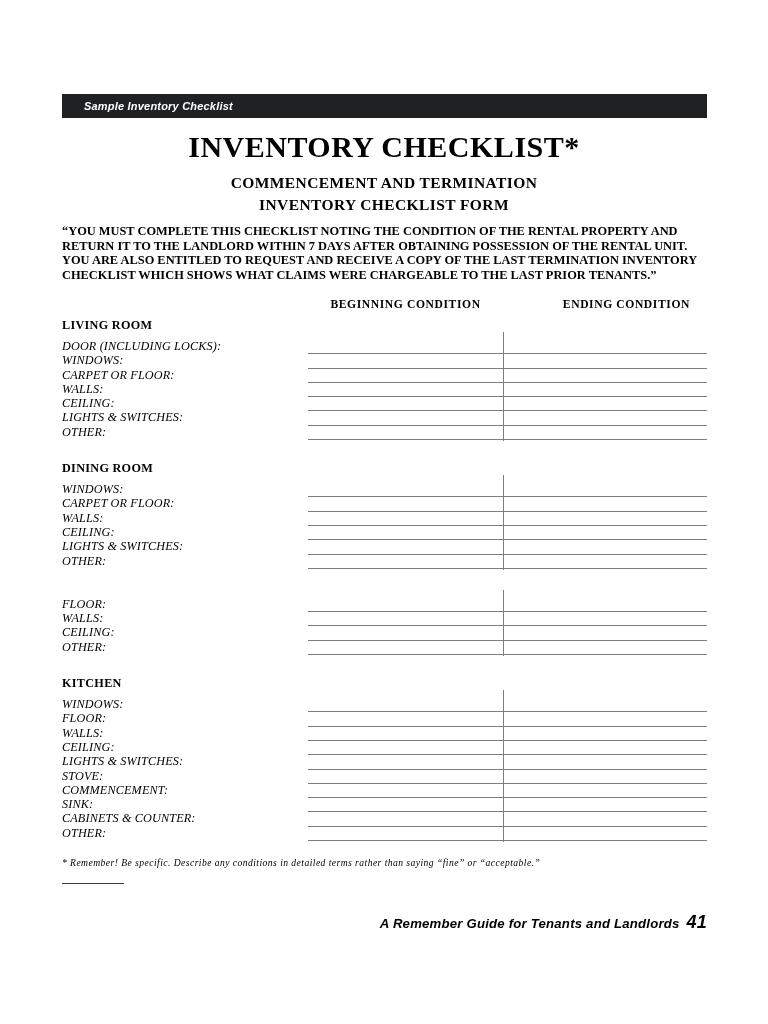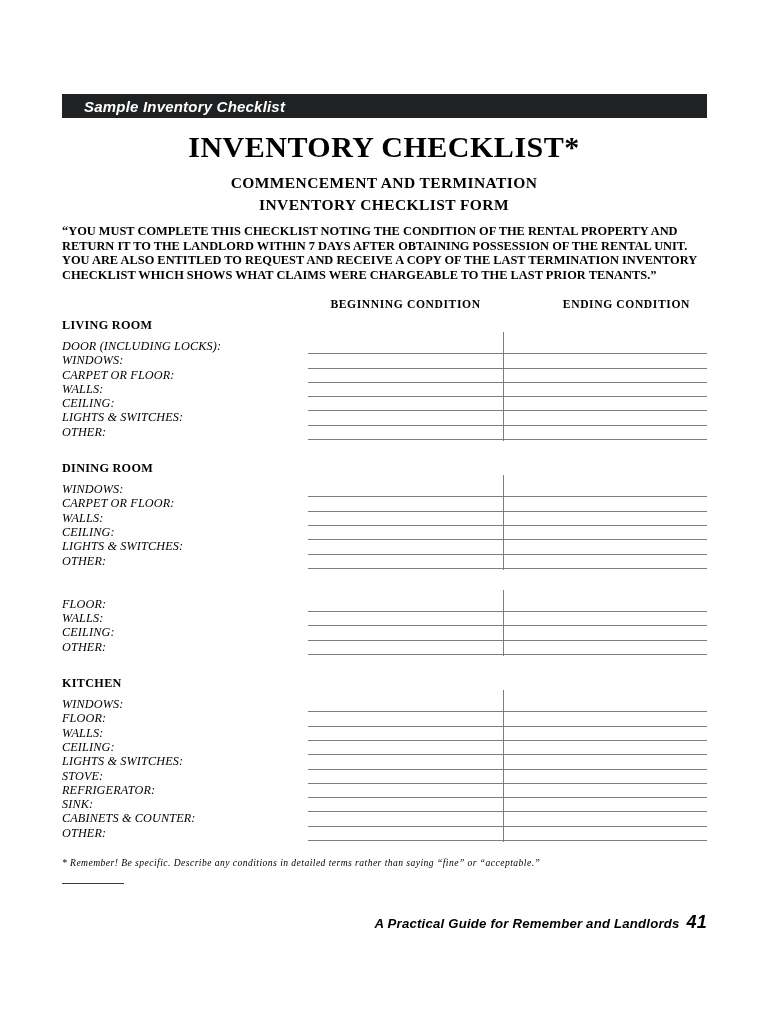--- a/index.html
+++ b/index.html
@@ -37,21 +37,21 @@
   }
   .header-bar-text {
     position: absolute;
     left: 22px;
     top: 50%;
     transform: translateY(-50%);
     color: #ffffff;
     font-family: "Liberation Sans Narrow", "Liberation Sans", sans-serif;
     font-weight: bold;
     font-style: italic;
-    font-size: 15px;
+    font-size: 11px;
     letter-spacing: 0.2px;
     white-space: nowrap;
   }
 
   
   .title-main {
     position: absolute;
     left: 0;
     top: 131px;
     width: 768px;
@@ -333,21 +333,21 @@
           </div>
           <div class="row">
             <span class="row-label">LIGHTS &amp; SWITCHES:</span>
             <span class="row-line"></span>
           </div>
           <div class="row">
             <span class="row-label">STOVE:</span>
             <span class="row-line"></span>
           </div>
           <div class="row">
-            <span class="row-label">REFRIGERATOR:</span>
+            <span class="row-label">COMMENCEMENT:</span>
             <span class="row-line"></span>
           </div>
           <div class="row">
             <span class="row-label">SINK:</span>
             <span class="row-line"></span>
           </div>
           <div class="row">
             <span class="row-label">CABINETS &amp; COUNTER:</span>
             <span class="row-line"></span>
           </div>
@@ -356,16 +356,16 @@
             <span class="row-line"></span>
           </div>
         </div>
       </div>
     </div>
 
   <div class="footnote-rule"></div>
   <div class="footnote">* Remember! Be specific. Describe any conditions in detailed terms rather than saying “fine” or “acceptable.”</div>
 
   <div class="footer">
-    <span class="footer-text">A Practical Guide for Remember and Landlords</span><span class="footer-page">41</span>
+    <span class="footer-text">A Remember Guide for Tenants and Landlords</span><span class="footer-page">41</span>
   </div>
 
 </div>
 
 </body></html>

